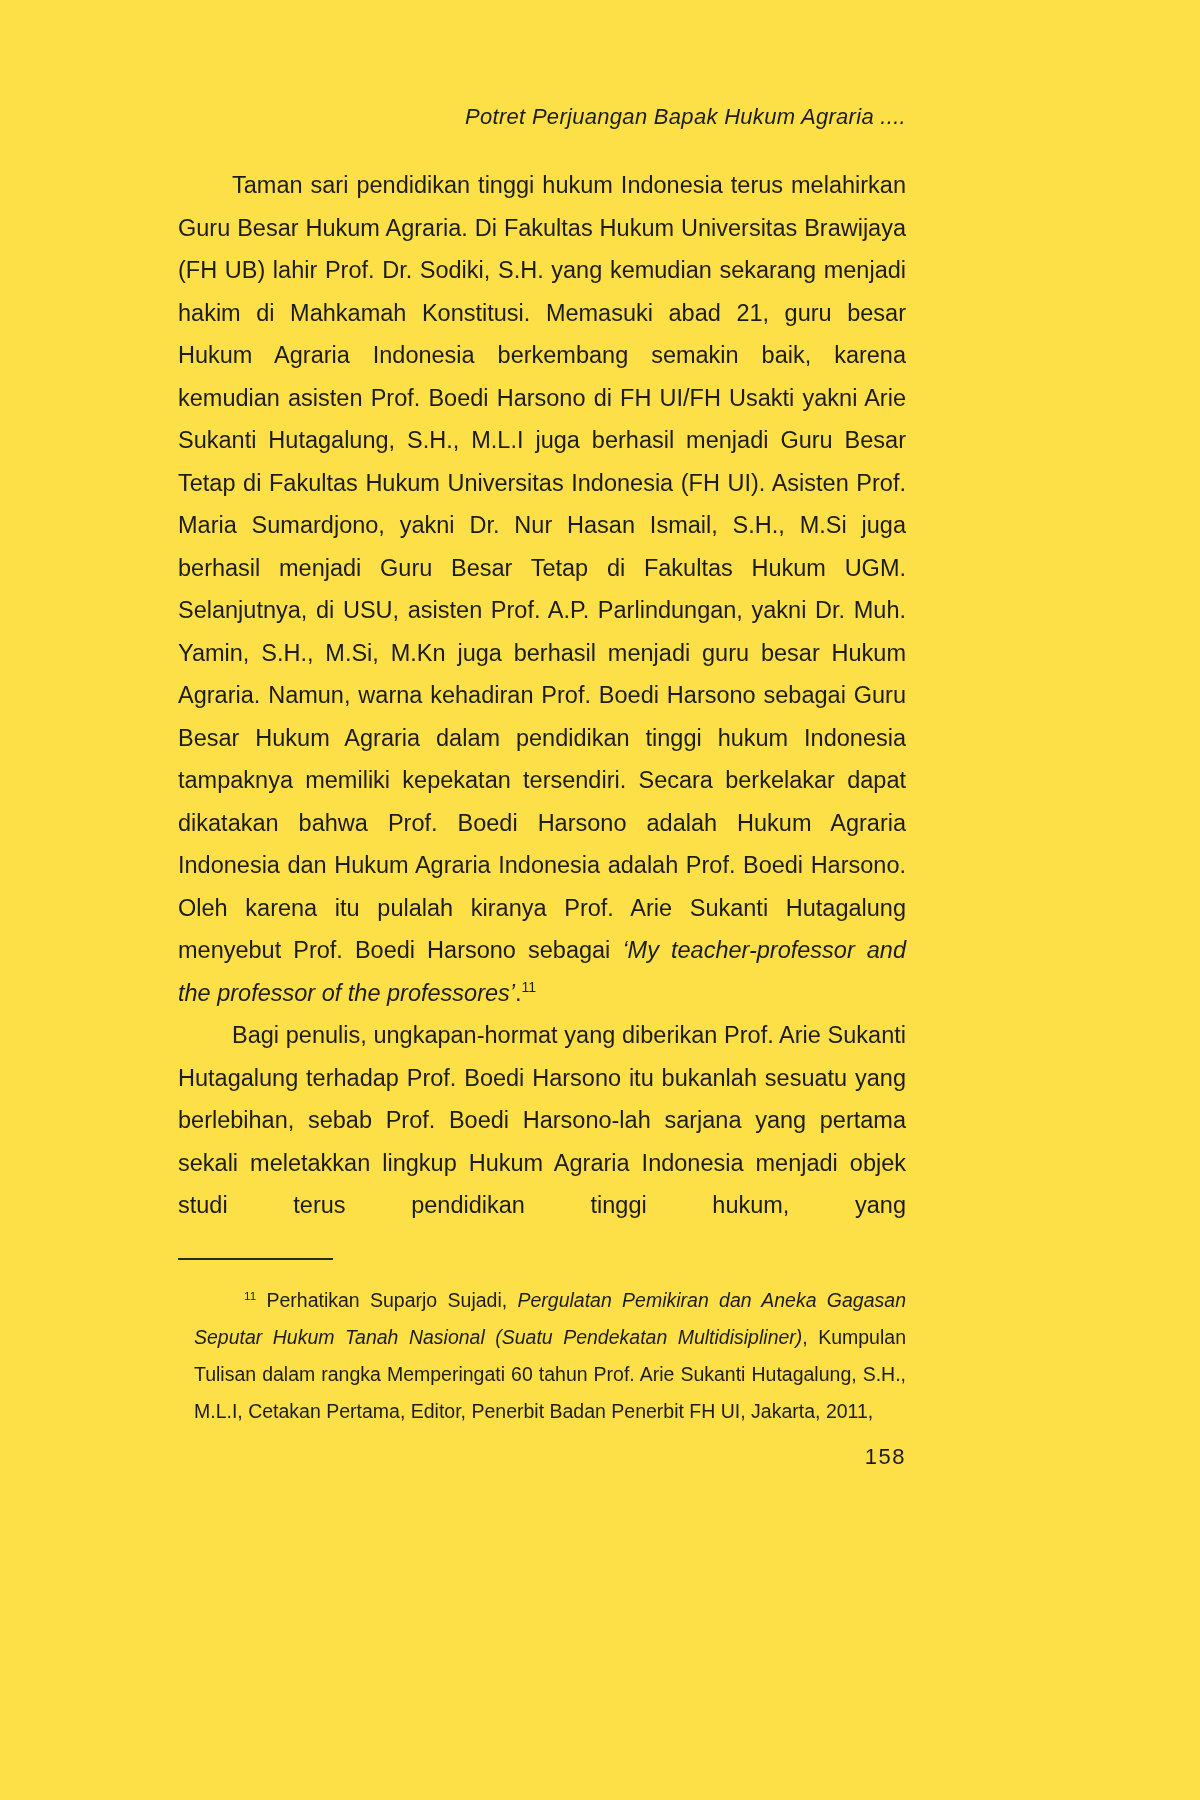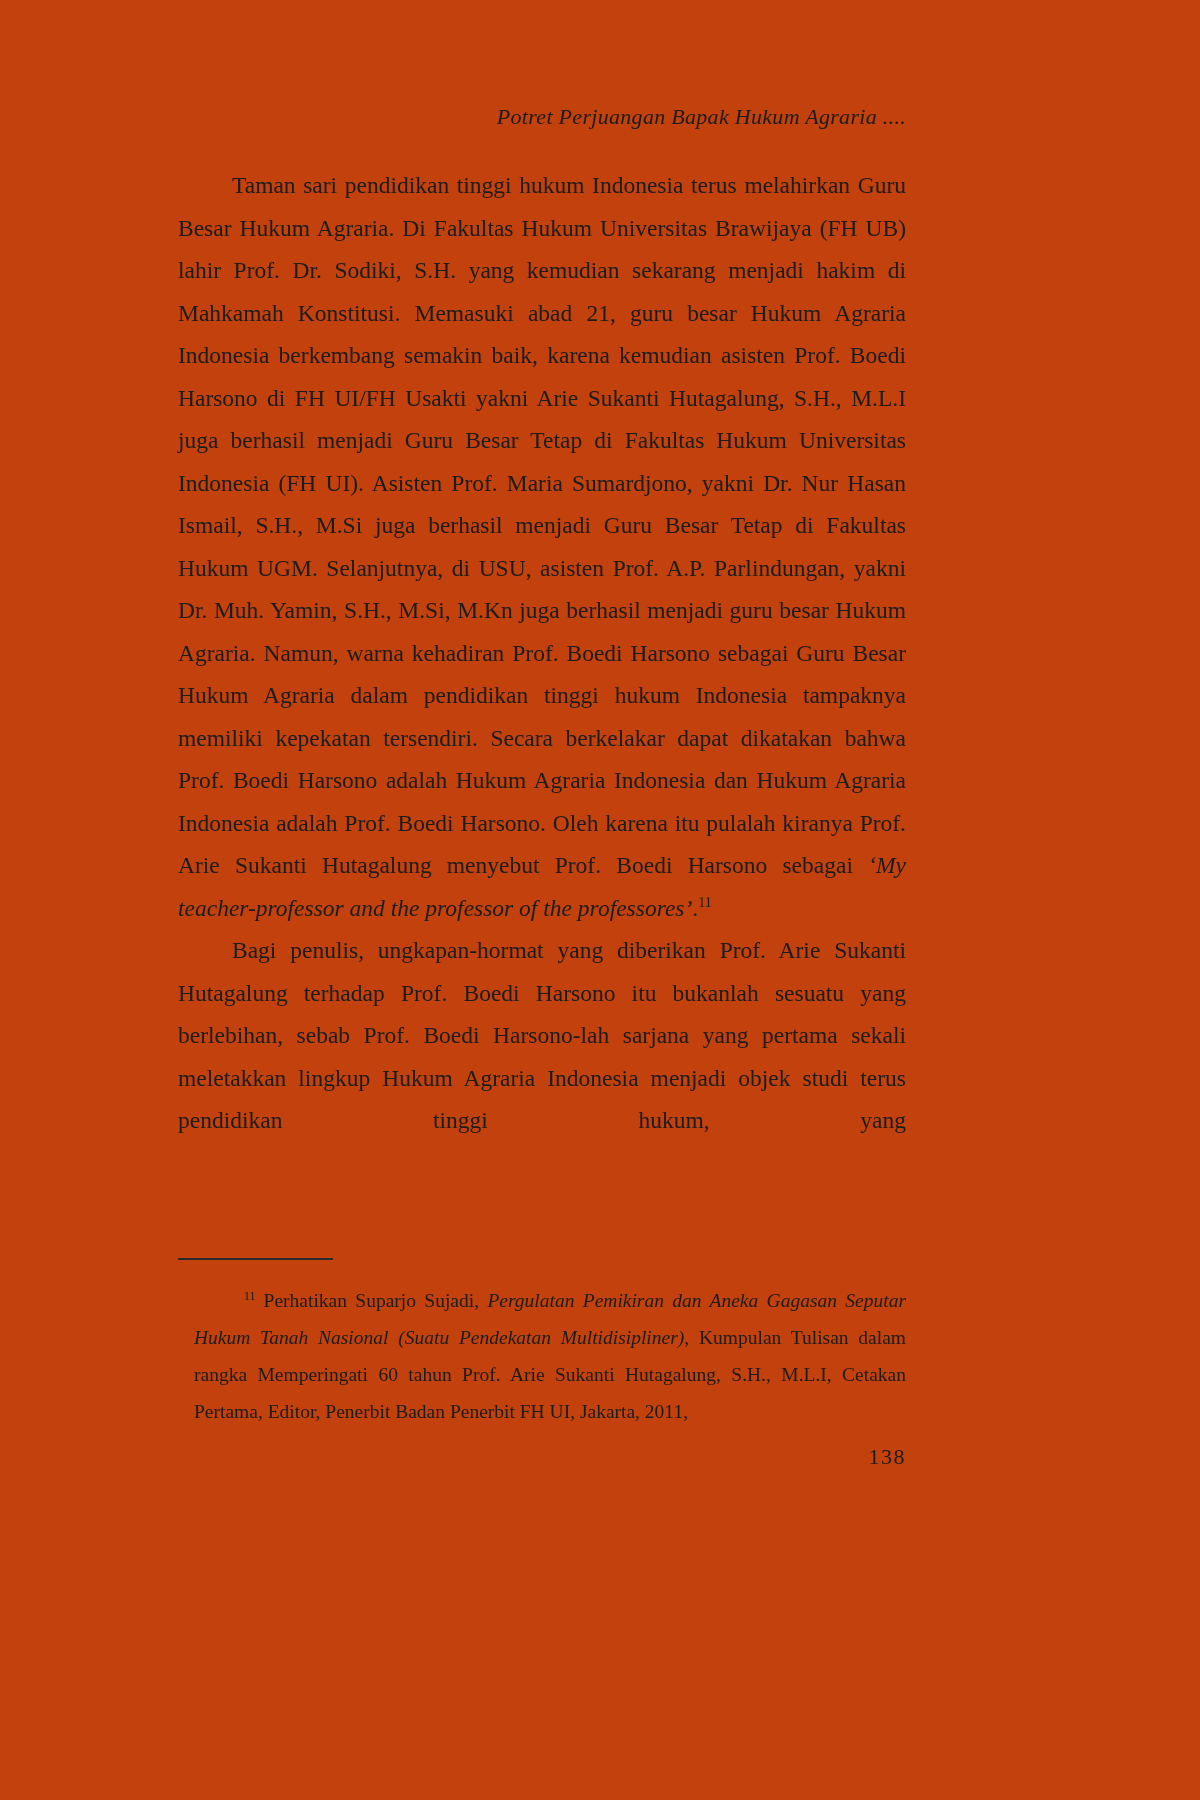--- a/index.html
+++ b/index.html
@@ -2,23 +2,23 @@
 <html><head>
 <meta charset="utf-8">
 <style>
   * { margin: 0; padding: 0; box-sizing: border-box; }
   html, body { background: #ffffff; }
   .page {
     position: relative;
     width: 1200px;
     height: 1800px;
     margin: 0 auto;
-    background: #c2410c;
+    background: #fde047;
     color: #1c1c1c;
-    font-family: Liberation Serif, serif;
+    font-family: Liberation Sans, sans-serif;
     overflow: hidden;
   }
   .text-col {
     position: absolute;
     left: 178px;
     width: 728px;
   }
   .running-head {
     top: 104px;
     text-align: right;
@@ -73,15 +73,15 @@
     <p class="body-para"><span>Taman sari pendidikan tinggi hukum Indonesia terus melahirkan Guru Besar Hukum Agraria. Di Fakultas Hukum Universitas Brawijaya (FH UB) lahir Prof. Dr. Sodiki, S.H. yang kemudian sekarang menjadi hakim di Mahkamah Konstitusi. Memasuki abad 21, guru besar Hukum Agraria Indonesia berkembang semakin baik, karena kemudian asisten Prof. Boedi Harsono di FH UI/FH Usakti yakni Arie Sukanti Hutagalung, S.H., M.L.I juga berhasil menjadi Guru Besar Tetap di Fakultas Hukum Universitas Indonesia (FH UI). Asisten Prof. Maria Sumardjono, yakni Dr. Nur Hasan Ismail, S.H., M.Si juga berhasil menjadi Guru Besar Tetap di Fakultas Hukum UGM. Selanjutnya, di USU, asisten Prof. A.P. Parlindungan, yakni Dr. Muh. Yamin, S.H., M.Si, M.Kn juga berhasil menjadi guru besar Hukum Agraria. Namun, warna kehadiran Prof. Boedi Harsono sebagai Guru Besar Hukum Agraria dalam pendidikan tinggi hukum Indonesia tampaknya memiliki kepekatan tersendiri. Secara berkelakar dapat dikatakan bahwa Prof. Boedi Harsono adalah Hukum Agraria Indonesia dan Hukum Agraria Indonesia adalah Prof. Boedi Harsono. Oleh karena itu pulalah kiranya Prof. Arie Sukanti Hutagalung menyebut Prof. Boedi Harsono sebagai </span><em>‘My teacher-professor and the professor of the professores’</em><span>.</span><sup>11</sup></p>
     <p class="body-para continued">Bagi penulis, ungkapan-hormat yang diberikan Prof. Arie Sukanti Hutagalung terhadap Prof. Boedi Harsono itu bukanlah sesuatu yang berlebihan, sebab Prof. Boedi Harsono-lah sarjana yang pertama sekali meletakkan lingkup Hukum Agraria Indonesia menjadi objek studi terus pendidikan tinggi hukum, yang</p>
   </div>
 
   <div class="footnote-rule"></div>
 
   <div class="text-col footnote-block">
     <p class="footnote-para"><sup>11</sup><span> Perhatikan Suparjo Sujadi, </span><em>Pergulatan Pemikiran dan Aneka Gagasan Seputar Hukum Tanah Nasional (Suatu Pendekatan Multidisipliner)</em><span>, Kumpulan Tulisan dalam rangka Memperingati 60 tahun Prof. Arie Sukanti Hutagalung, S.H., M.L.I, Cetakan Pertama, Editor, Penerbit Badan Penerbit FH UI, Jakarta, 2011,</span></p>
   </div>
 
-  <div class="text-col page-number">138</div>
+  <div class="text-col page-number">158</div>
 
 </div>
 
 </body></html>

